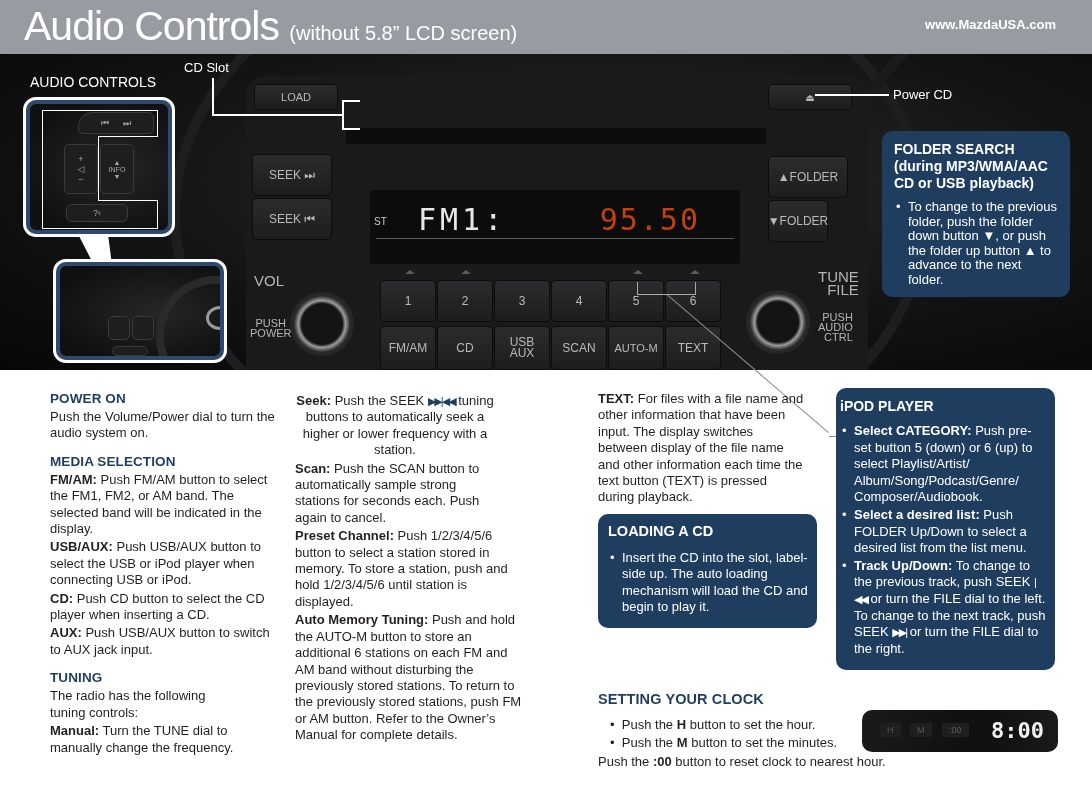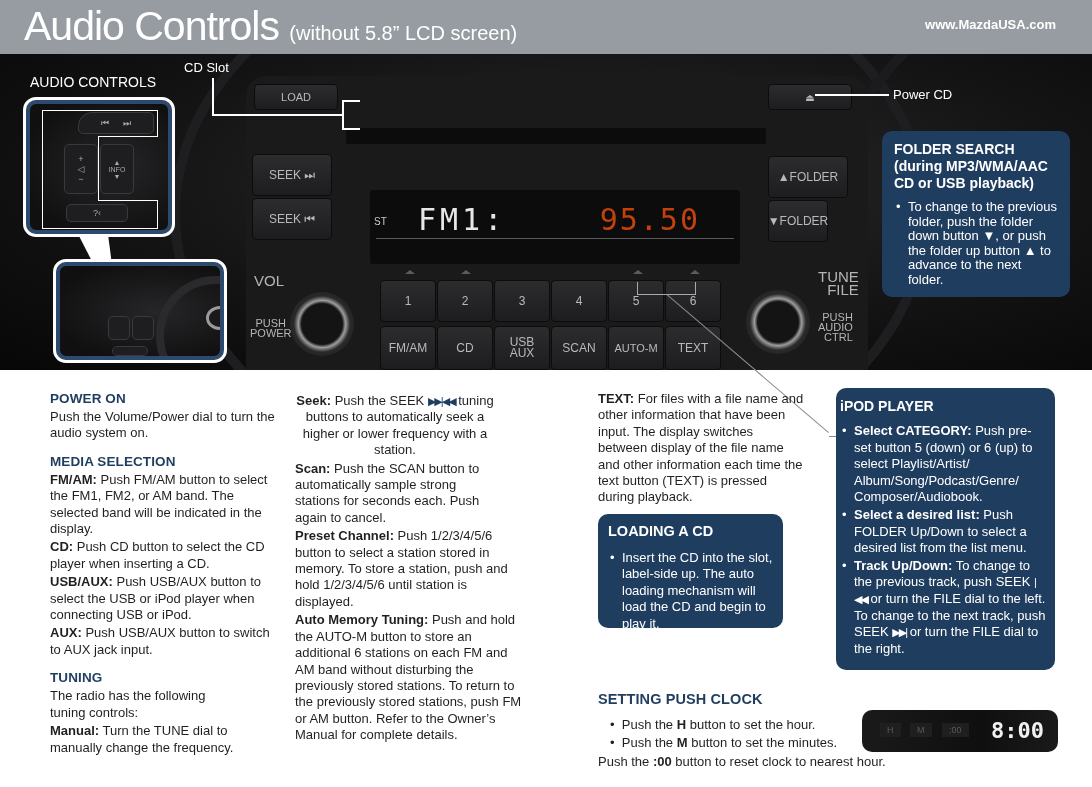--- a/index.html
+++ b/index.html
@@ -195,58 +195,58 @@
 
 <div class="connector" style="left:667px; top:294px; width:213px; transform: rotate(40.5deg);"></div>
 <div class="connector" style="left:829px; top:436px; width:22px;"></div>
 
 <div class="col" style="left:50px; top:391px; width:230px;">
   <h2>POWER ON</h2>
   <p>Push the Volume/Power dial to turn the audio system on.</p>
   <div class="gap"></div>
   <h2>MEDIA SELECTION</h2>
   <p><b>FM/AM:</b><span> Push FM/AM button to select the FM1, FM2, or AM band. The selected band will be indicated in the display.</span></p>
+  <p><b>USB/AUX:</b><span> Push USB/AUX button to select the USB or iPod player when connecting USB or iPod.</span></p>
   <p><b>CD:</b><span> Push CD button to select the CD player when inserting a CD.</span></p>
-  <p><b>USB/AUX:</b><span> Push USB/AUX button to select the USB or iPod player when connecting USB or iPod.</span></p>
   <p><b>AUX:</b><span> Push USB/AUX button to switch to AUX jack input.</span></p>
   <div class="gap"></div>
   <h2>TUNING</h2>
   <p style="width:170px;">The radio has the following tuning controls:</p>
   <p><b>Manual:</b><span> Turn the TUNE dial to manually change the frequency.</span></p>
 </div>
 
 <div class="col" style="left:295px; top:393px; width:232px;">
   <p style="width:200px;text-align:center;"><b>Seek:</b><span> Push the SEEK </span><span class="glyph">▶▶|◀◀</span><span> tuning buttons to automatically seek a higher or lower frequency with a station.</span></p>
   <p style="width:206px;"><b>Scan:</b><span> Push the SCAN button to automatically sample strong stations for seconds each. Push again to cancel.</span></p>
   <p style="width:218px;"><b>Preset Channel:</b><span> Push 1/2/3/4/5/6 button to select a station stored in memory. To store a station, push and hold 1/2/3/4/5/6 until station is displayed.</span></p>
   <p><b>Auto Memory Tuning:</b><span> Push and hold the AUTO-M button to store an additional 6 stations on each FM and AM band without disturbing the previously stored stations. To return to the previously stored stations, push FM or AM button. Refer to the Owner’s Manual for complete details.</span></p>
 </div>
 
 <div class="col" style="left:598px; top:391px; width:206px;">
   <p><b>TEXT:</b><span> For files with a file name and other information that have been input. The display switches between display of the file name and other information each time the text button (TEXT) is pressed during playback.</span></p>
 </div>
 
-<div class="blue-box" style="left:598px; top:514px; width:185px; height:114px; padding:9px 2px 8px 10px;">
+<div class="blue-box" style="left:598px; top:514px; width:219px; height:114px; padding:9px 2px 8px 10px;">
   <h3 style="font-size:14.5px;">LOADING A CD</h3>
   <ul style="margin-top:10px;">
     <li style="line-height:16.4px;">Insert the CD into the slot, label-side up. The auto loading mechanism will load the CD and begin to play it.</li>
   </ul>
 </div>
 
 <div class="blue-box" style="left:836px; top:388px; width:219px; height:282px; padding:10px 8px 8px 4px;">
   <h3 style="font-size:14px; margin-bottom:8px;">iPOD PLAYER</h3>
   <ul>
     <li style="line-height:16.6px; margin-bottom:1px;"><b>Select CATEGORY:</b><span> Push pre-set button 5 (down) or 6 (up) to select Playlist/Artist/ Album/Song/Podcast/Genre/ Composer/Audiobook.</span></li>
     <li style="line-height:16.6px; margin-bottom:1px;"><b>Select a desired list:</b><span> Push FOLDER Up/Down to select a desired list from the list menu.</span></li>
     <li style="line-height:16.6px;"><b>Track Up/Down:</b><span> To change to the previous track, push SEEK </span><span class="glyph" style="color:#fff;">|◀◀</span><span> or turn the FILE dial to the left. To change to the next track, push SEEK </span><span class="glyph" style="color:#fff;">▶▶|</span><span> or turn the FILE dial to the right.</span></li>
   </ul>
 </div>
 
 <div class="col" style="left:598px; top:691px; width:320px;">
-  <h2 style="font-size:14.5px; margin-bottom:10px;">SETTING PUSH CLOCK</h2>
+  <h2 style="font-size:14.5px; margin-bottom:10px;">SETTING YOUR CLOCK</h2>
   <p style="padding-left:12px; margin-bottom:2px;">•&nbsp;&nbsp;<span>Push the </span><b>H</b><span> button to set the hour.</span></p>
   <p style="padding-left:12px; margin-bottom:2px;">•&nbsp;&nbsp;<span>Push the </span><b>M</b><span> button to set the minutes.</span></p>
   <p style="white-space:nowrap;"><span>Push the </span><b>:00</b><span> button to reset clock to nearest hour.</span></p>
 </div>
 
 <div class="clock-panel">
   <span class="ck" style="left:18px;">H</span>
   <span class="ck" style="left:48px;">M</span>
   <span class="ck" style="left:80px;">:00</span>
   <span class="time">8:00</span>

